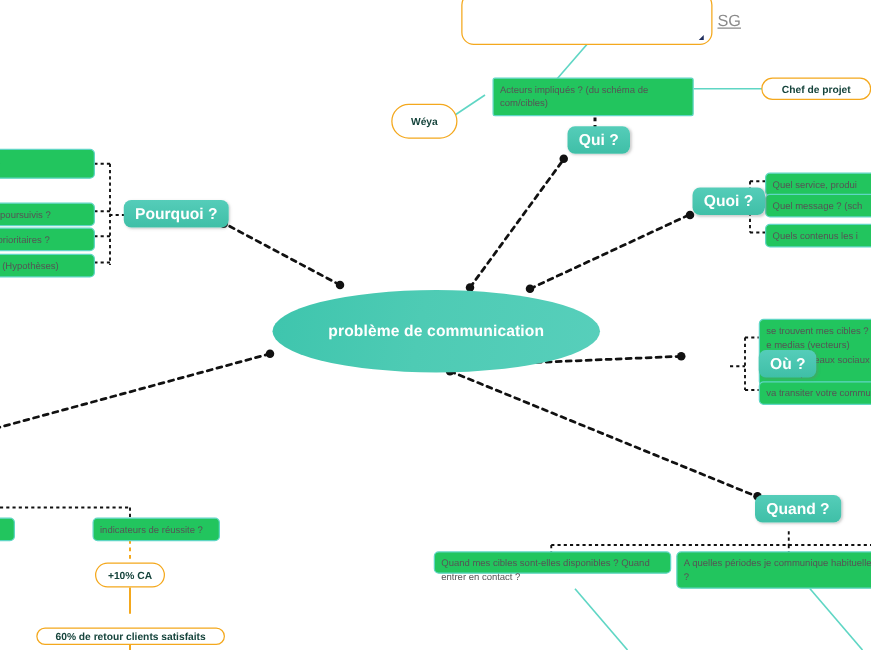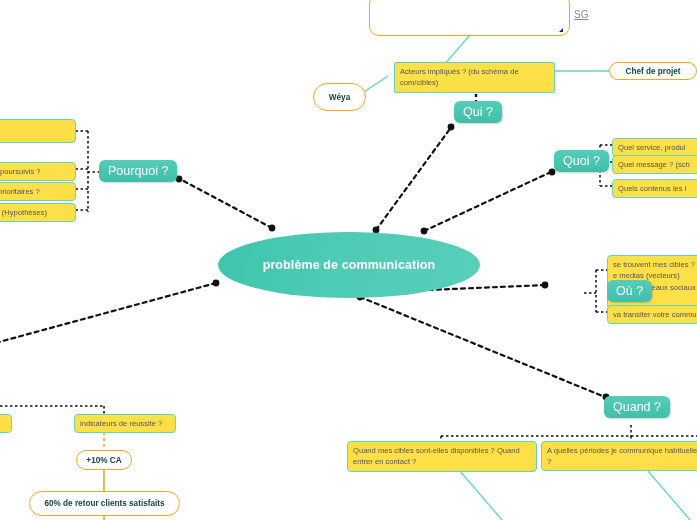--- a/index.html
+++ b/index.html
@@ -28,30 +28,30 @@
     letter-spacing:.1px;
     z-index:5;
   }
 
   
   .mainnode{
     background:linear-gradient(180deg,#55cdb9 0%,#3fbfa7 100%);
     color:#ffffff;
     border-radius:6px;
     display:flex;align-items:center;justify-content:center;
-    font-size:12.5px;font-weight:normal;
+    font-size:12.5px;font-weight:bold;
     padding:4px 9px;
     box-shadow:1px 1px 2px rgba(120,120,120,.35);
     z-index:6;
     white-space:nowrap;
   }
 
   
   .qbox{
-    background:#fde047;
+    background:#22c55e;
     border:1px solid #5fd6c4;
     border-radius:4px;
     color:#555555;
     font-size:7.6px;
     line-height:1.5;
     padding:3px 5px;
     z-index:4;
   }
   .qbox.sq{border-radius:2px;}
 
@@ -71,21 +71,21 @@
     border-radius:10px;
     justify-content:flex-start;
     text-align:left;
     align-items:flex-start;
     line-height:1.45;
     padding:4px 8px;
     color:#173f39;
   }
   .plain{
     position:absolute;
-    font-size:10px;color:#8a8a8a;
+    font-size:13px;color:#8a8a8a;
     z-index:4;
     text-decoration:underline;
   }
   .corner-arrow{
     position:absolute;right:6px;bottom:3px;
     width:0;height:0;
     border-left:4px solid transparent;
     border-bottom:4px solid #1d2b5c;
     z-index:7;
   }
@@ -227,21 +227,21 @@
     <span>Quels contenus les i</span>
   </div>
 
   <div class="node qbox" style="left:607px;top:255px;width:100px;">
     <span>se trouvent mes cibles ? e medias (vecteurs) utilisent réseaux sociaux ont leur p</span>
   </div>
   <div class="node qbox" style="left:607px;top:305px;width:100px;">
     <span>va transiter votre commun</span>
   </div>
 
-  <div class="node qbox" style="left:347px;top:441px;width:190px;height:31px;">
+  <div class="node qbox" style="left:347px;top:441px;width:190px;height:18px;">
     <span>Quand mes cibles sont-elles disponibles ? Quand entrer en contact ?</span>
   </div>
   <div class="node qbox" style="left:541px;top:441px;width:166px;height:30px;">
     <span>A quelles périodes je communique habituelle ?</span>
   </div>
 
   <div class="node qbox" style="left:-38px;top:119px;width:114px;height:24px;">
     <span>dre par la</span>
   </div>
   <div class="node qbox" style="left:-38px;top:162px;width:114px;">
@@ -256,17 +256,17 @@
 
   <div class="node qbox" style="left:-20px;top:414px;width:32px;">
     <span>ces)</span>
   </div>
   <div class="node qbox" style="left:52px;top:414px;width:102px;margin-left:22px;">
     <span>indicateurs de réussite ?</span>
   </div>
   <div class="node opill" style="left:76px;top:450px;width:56px;height:20px;">
     <span>+10% CA</span>
   </div>
-  <div class="node opill" style="left:29px;top:491px;width:151px;height:25px;">
+  <div class="node opill" style="left:29px;top:502px;width:151px;height:14px;">
     <span>60% de retour clients satisfaits</span>
   </div>
 
 </div>
 
 </body></html>

